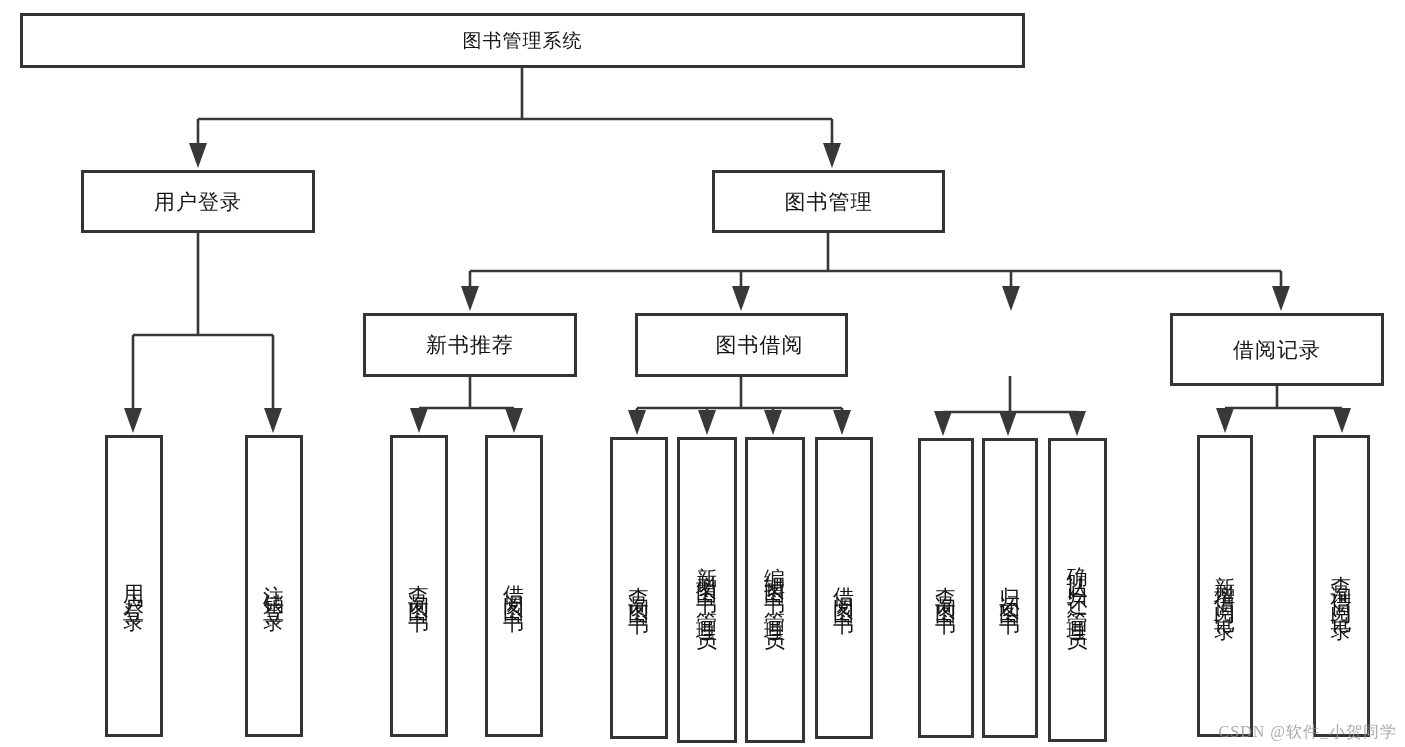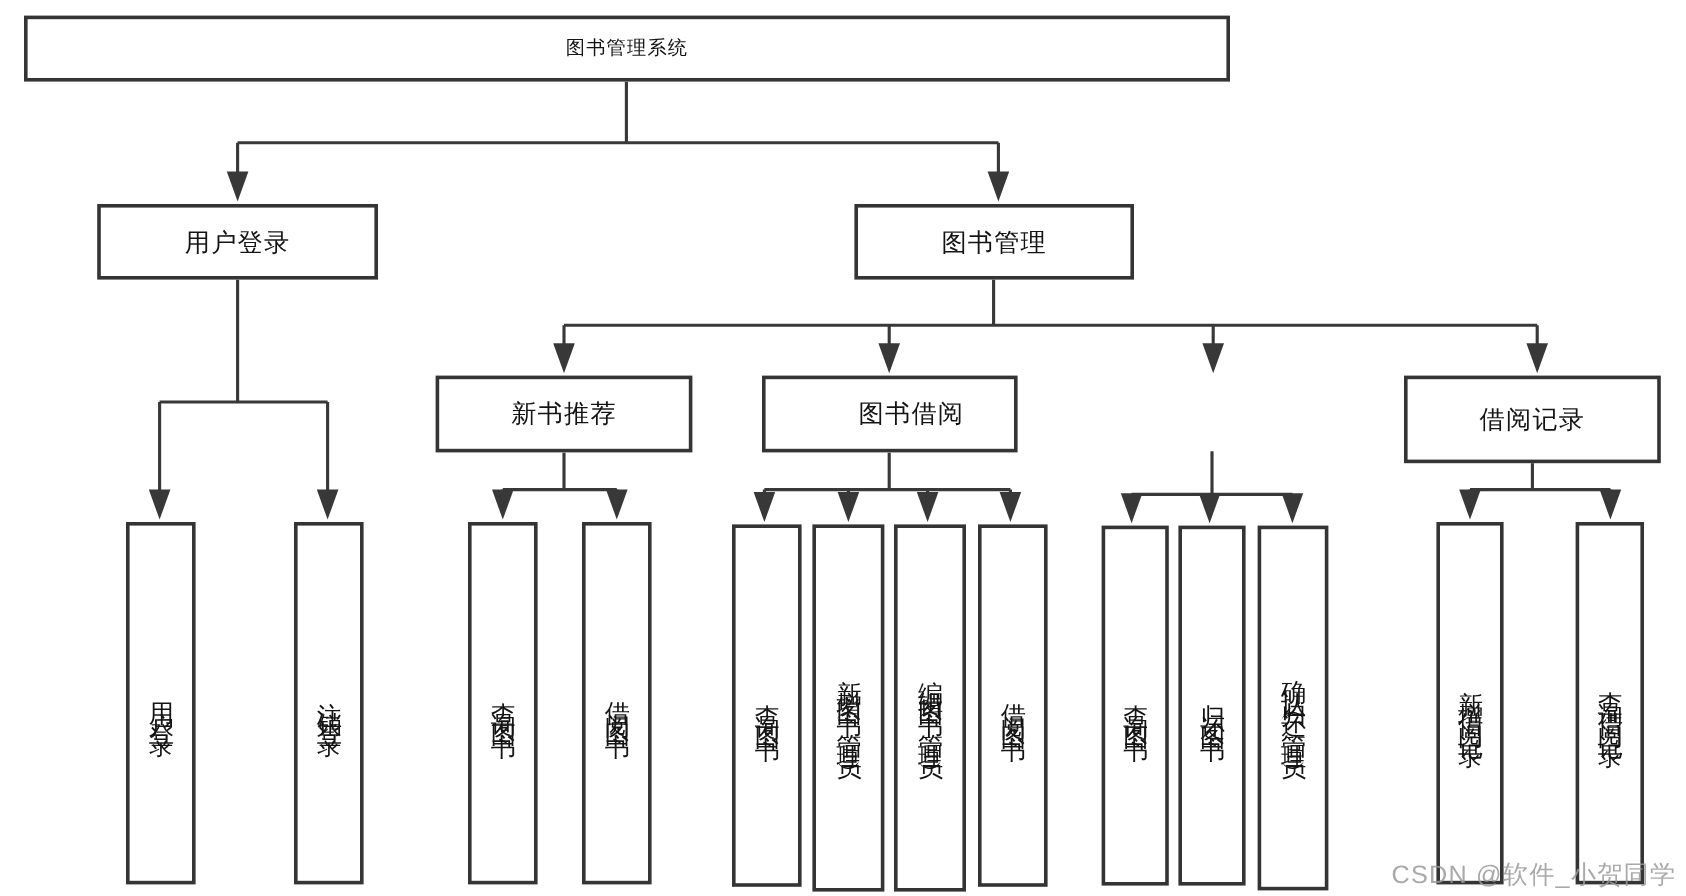--- a/index.html
+++ b/index.html
@@ -28,21 +28,21 @@
     background: #ffffff;
     display: flex;
     align-items: center;
     justify-content: center;
     color: #141414;
     font-size: 21px;
     letter-spacing: 1px;
     white-space: nowrap;
   }
   .box.root {
-    font-size: 16px;
+    font-size: 19px;
   }
   .vbox {
     position: absolute;
     box-sizing: border-box;
     border: 3px solid #343434;
     background: #ffffff;
     display: flex;
     align-items: center;
     justify-content: center;
     color: #141414;
@@ -52,25 +52,26 @@
     text-orientation: mixed;
     font-size: 21px;
     letter-spacing: 9px;
     line-height: 1;
     color: #141414;
   }
   #watermark {
     position: absolute;
     right: 8px;
     bottom: 4px;
-    font-size: 21px;
+    font-size: 16px;
     color: rgba(154, 154, 154, 0.85);
     letter-spacing: 1px;
     z-index: 5;
     white-space: nowrap;
+    font-family: Liberation Serif, serif;
   }
 </style>
 </head>
 <body>
 
 <div id="canvas">
 
   <svg id="connectors" width="1405" height="747" viewBox="0 0 1405 747">
     <g stroke="#383838" stroke-width="2.6" fill="none">
 

